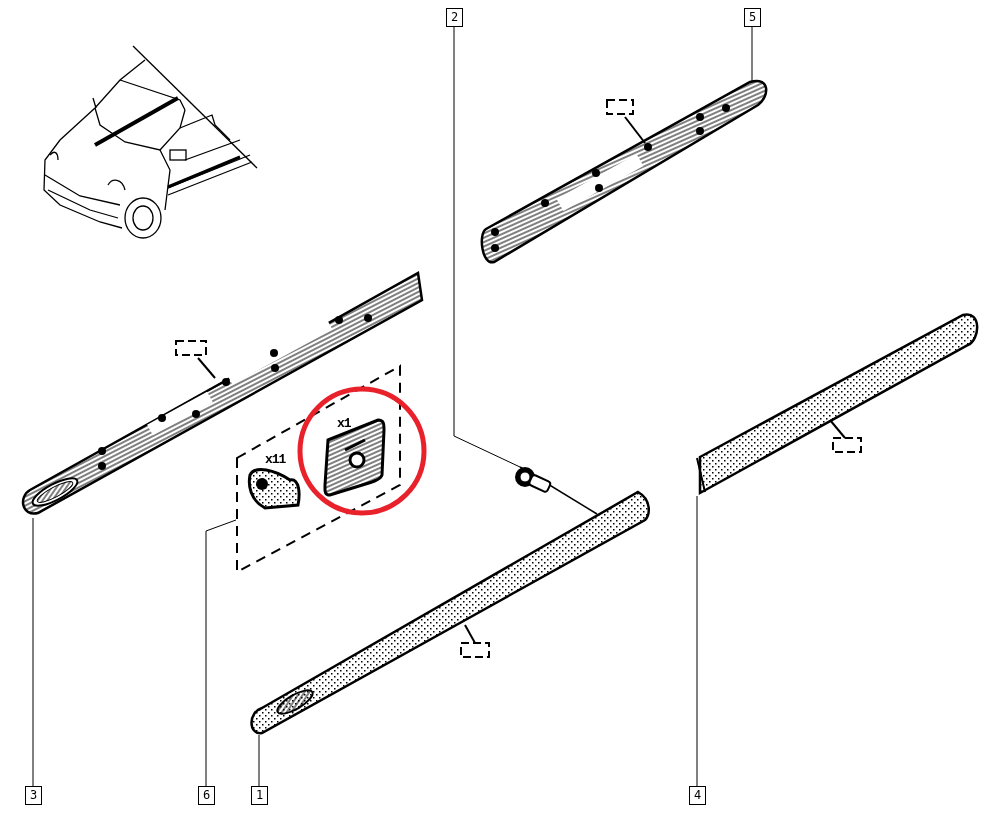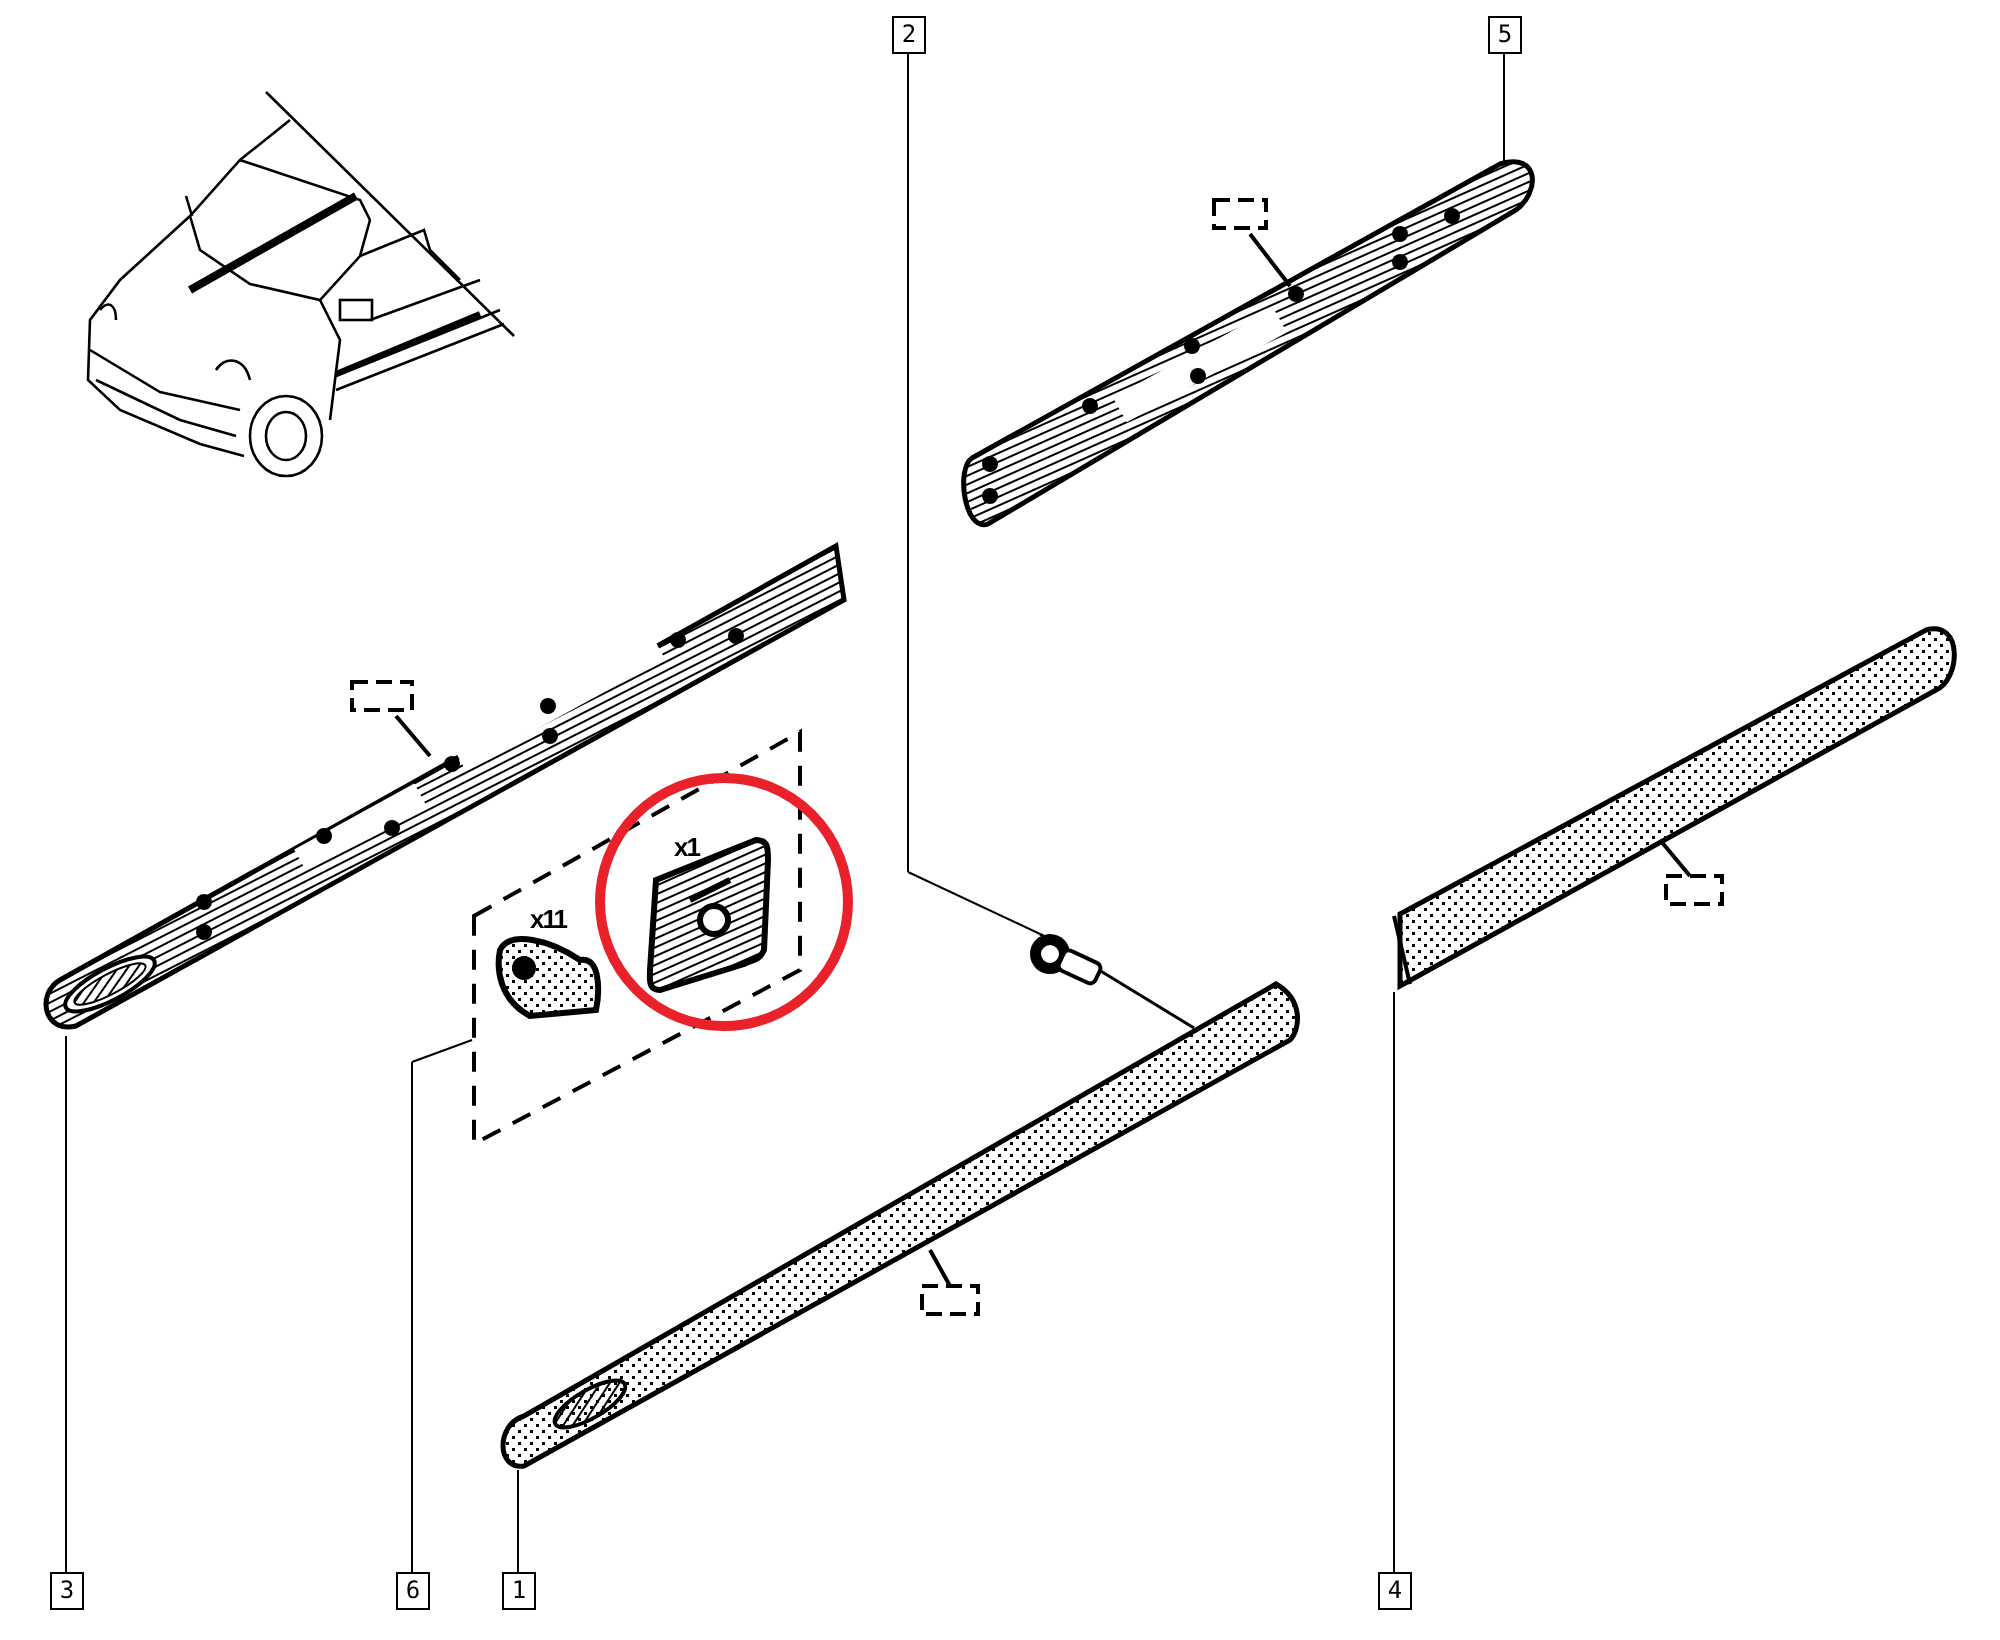--- a/index.html
+++ b/index.html
@@ -2,21 +2,21 @@
 <html><head>
   <meta charset="utf-8">
   <style>
     html, body { margin: 0; padding: 0; background: #ffffff; }
     body { width: 1000px; height: 820px; position: relative; overflow: hidden;
            font-family: "DejaVu Sans Mono", monospace; }
     #diagram { position: absolute; left: 0; top: 0; width: 1000px; height: 820px; }
     .callout { position: absolute; width: 15px; height: 17px; border: 1px solid #000;
                background: #fff; font-size: 12px; line-height: 17px; text-align: center;
                color: #000; font-family: "DejaVu Sans Mono", monospace; box-sizing: content-box; cursor: pointer; }
-    .qty { position: absolute; font-family: Liberation Sans, sans-serif; font-weight: bold;
+    .qty { position: absolute; font-family: Liberation Mono, monospace; font-weight: bold;
            font-size: 13px; color: #000; letter-spacing: -1px; }
   </style>
 </head>
 <body>
 
 <svg id="diagram" viewBox="0 0 1000 820" xmlns="http://www.w3.org/2000/svg">
   <defs>
     <pattern id="dots" width="6" height="6" patternUnits="userSpaceOnUse">
       <rect x="1" y="1" width="1.5" height="1.5" fill="#000"></rect>
       <rect x="4" y="4" width="1.5" height="1.5" fill="#000"></rect>

